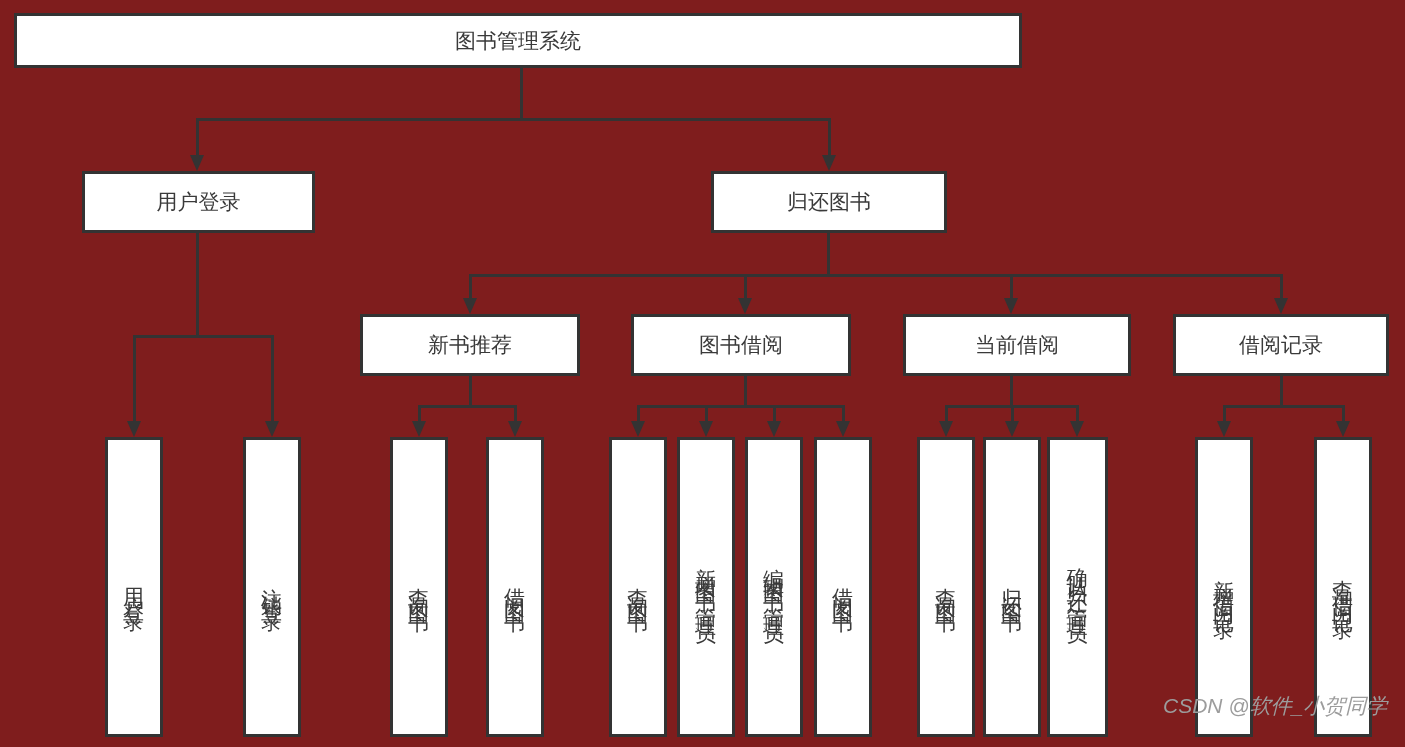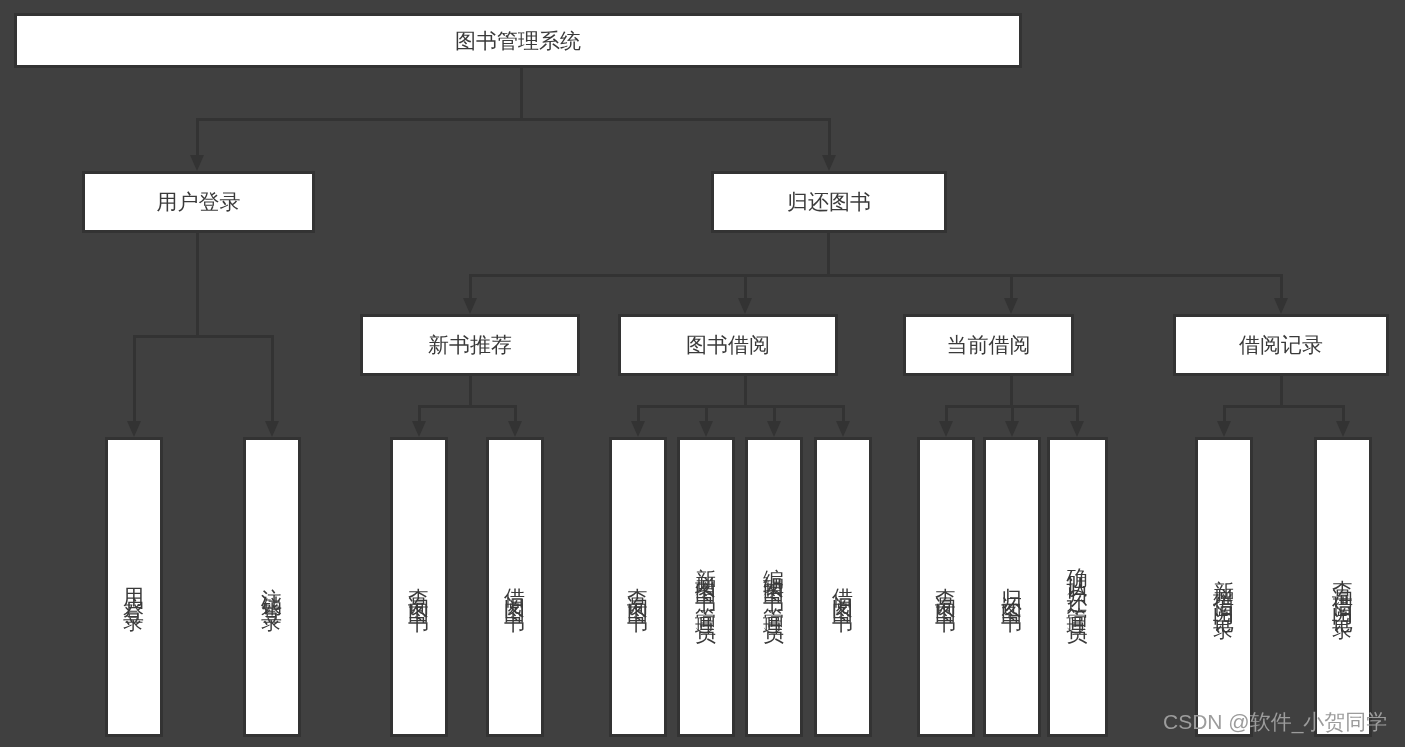--- a/index.html
+++ b/index.html
@@ -1,17 +1,17 @@
 <!DOCTYPE html>
 <html><head>
 <meta charset="utf-8">
 <style>
   html,body{margin:0;padding:0;background:#fff;}
   #canvas{
-    position:relative;width:1405px;height:747px;background:#404040;
+    position:relative;width:1405px;height:747px;background:#7f1d1d;
     font-family:"Liberation Sans","DejaVu Sans",sans-serif;overflow:hidden;
   }
   .node{
     position:absolute;box-sizing:border-box;border:3px solid #333333;background:#ffffff;
     display:flex;align-items:center;justify-content:center;color:#3a3a3a;font-size:21px;
   }
   .vnode span{
     writing-mode:vertical-rl;text-orientation:mixed;letter-spacing:8px;line-height:1.0;
     white-space:nowrap;
   }
@@ -66,24 +66,24 @@
   <div class="ln" style="left:1010px;top:274px;width:3px;height:26px;"></div>
   <div class="ln" style="left:1280px;top:274px;width:3px;height:26px;"></div>
   <div class="ar" style="left:463px;top:298px;"></div>
   <div class="ar" style="left:738px;top:298px;"></div>
   <div class="ar" style="left:1004px;top:298px;"></div>
   <div class="ar" style="left:1274px;top:298px;"></div>
 
   <div class="node" style="left:360px;top:314px;width:220px;height:62px;text-align:center;">
     <span>新书推荐</span>
   </div>
-  <div class="node" style="left:618px;top:314px;width:220px;height:62px;">
+  <div class="node" style="left:631px;top:314px;width:220px;height:62px;">
     <span>图书借阅</span>
   </div>
-  <div class="node" style="left:903px;top:314px;width:171px;height:62px;">
+  <div class="node" style="left:903px;top:314px;width:228px;height:62px;">
     <span>当前借阅</span>
   </div>
   <div class="node" style="left:1173px;top:314px;width:216px;height:62px;">
     <span>借阅记录</span>
   </div>
 
   <div class="ln" style="left:469px;top:376px;width:3px;height:31px;"></div>
   <div class="ln" style="left:418px;top:405px;width:99px;height:3px;"></div>
   <div class="ln" style="left:418px;top:405px;width:3px;height:18px;"></div>
   <div class="ln" style="left:514px;top:405px;width:3px;height:18px;"></div>
@@ -147,15 +147,15 @@
   <div class="ar" style="left:1217px;top:421px;"></div>
   <div class="ar" style="left:1336px;top:421px;"></div>
 
   <div class="node vnode" style="left:1195px;top:437px;width:58px;height:300px;">
     <span>新增借阅记录</span>
   </div>
   <div class="node vnode" style="left:1314px;top:437px;width:58px;height:300px;">
     <span>查询借阅记录</span>
   </div>
 
-  <div class="wm" style="left:1163px;top:708px;">CSDN @软件_小贺同学</div>
+  <div class="wm" style="left:1163px;top:692px;font-style:italic;">CSDN @软件_小贺同学</div>
 
 </div>
 
 </body></html>

